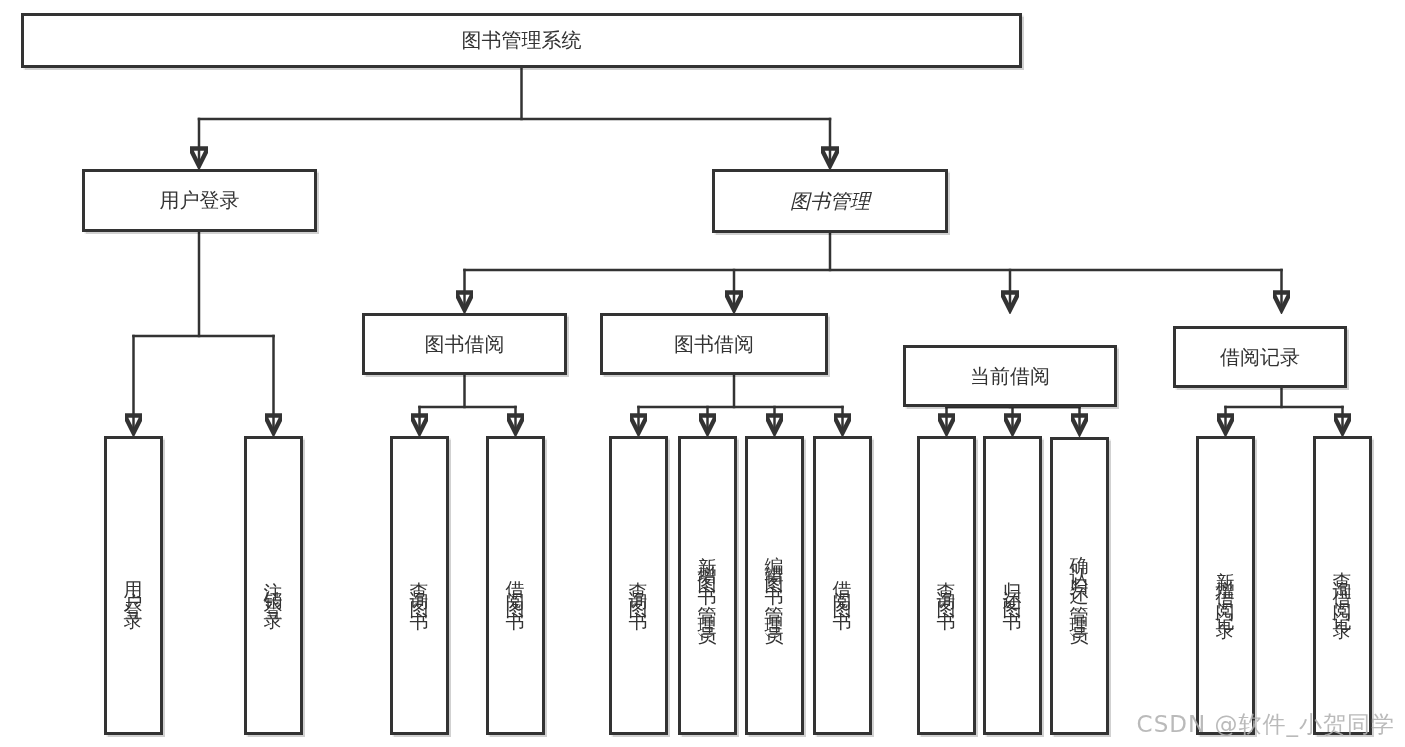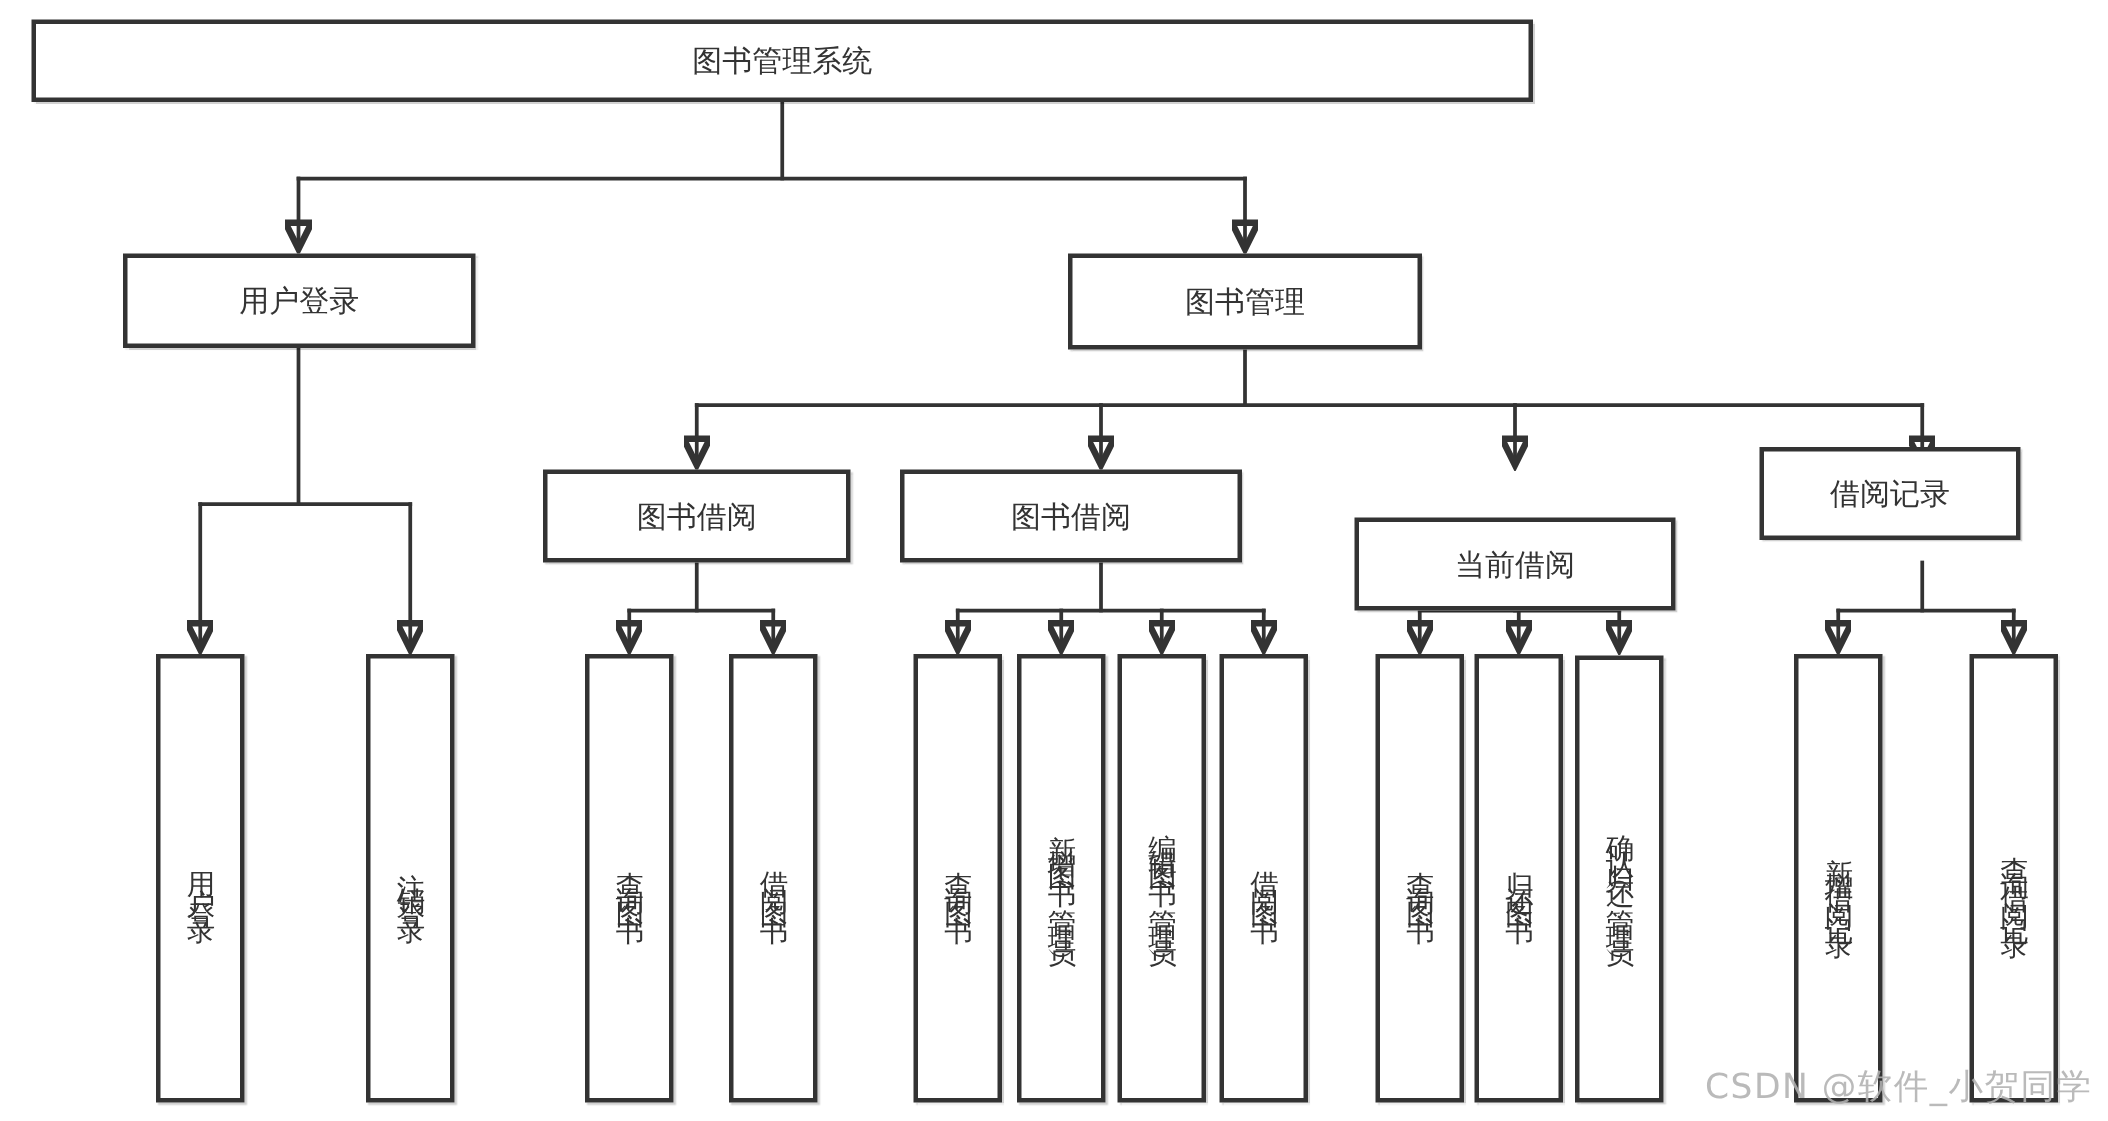--- a/index.html
+++ b/index.html
@@ -114,34 +114,34 @@
     </g>
   </svg>
 
   <div class="node" style="left:21px; top:13px; width:1001px; height:55px;">
     <span>图书管理系统</span>
   </div>
 
   <div class="node" style="left:82px; top:169px; width:235px; height:63px;">
     <span>用户登录</span>
   </div>
-  <div class="node" style="left:712px; top:169px; width:236px; height:64px;">
+  <div class="node" style="left:712px; top:169px; width:236px; height:64px;font-style:italic;">
     <span>图书管理</span>
   </div>
 
   <div class="node" style="left:362px; top:313px; width:205px; height:62px;">
     <span>图书借阅</span>
   </div>
   <div class="node" style="left:588px; top:313px; width:228px; height:62px;margin-left:12px;">
     <span>图书借阅</span>
   </div>
   <div class="node" style="left:903px; top:313px; width:214px; height:62px;margin-top:32px;">
     <span>当前借阅</span>
   </div>
-  <div class="node" style="left:1173px; top:298px; width:174px; height:62px;">
+  <div class="node" style="left:1173px; top:326px; width:174px; height:62px;">
     <span>借阅记录</span>
   </div>
 
   <div class="node leaf" style="left:104px; top:436px; width:59px; height:299px;">
     <span class="vtext">用户登录</span>
   </div>
   <div class="node leaf" style="left:244px; top:436px; width:59px; height:299px;">
     <span class="vtext">注销登录</span>
   </div>
 

